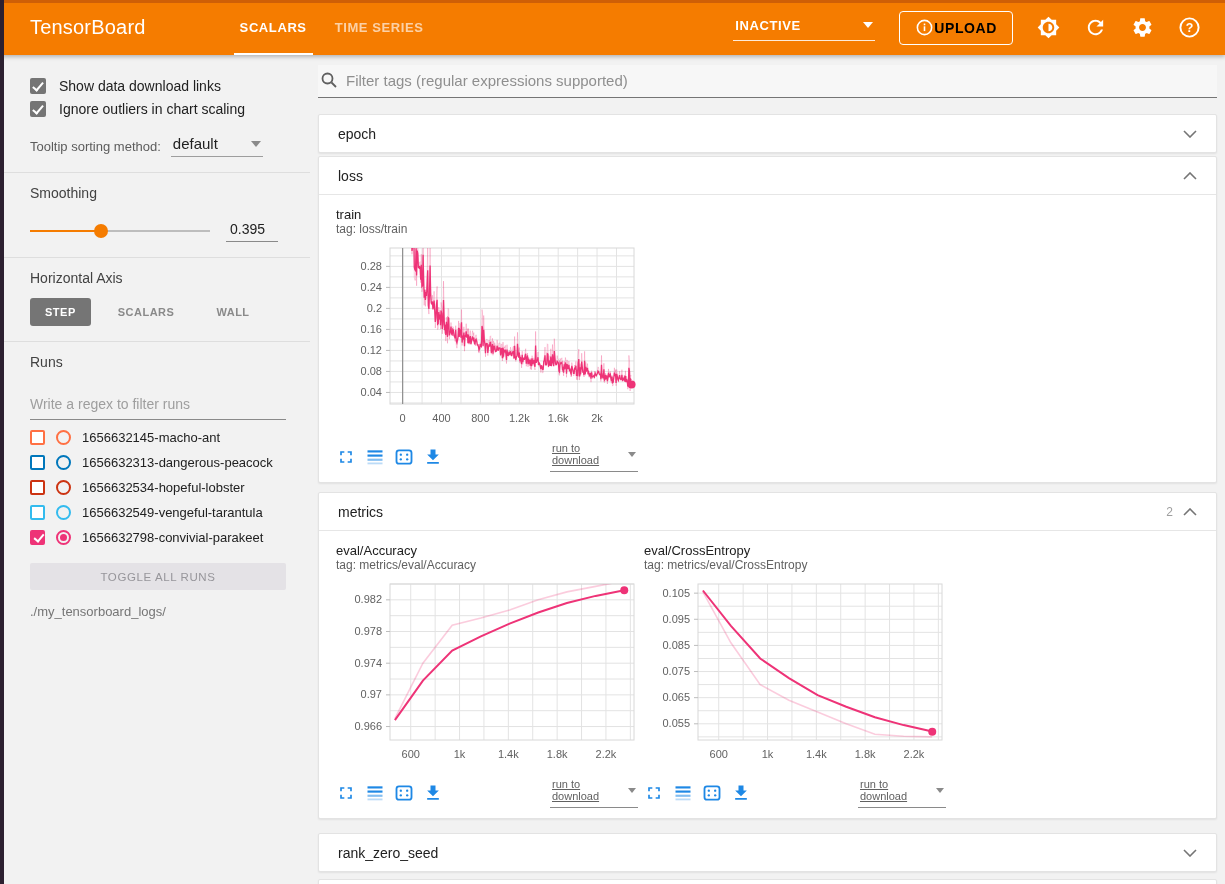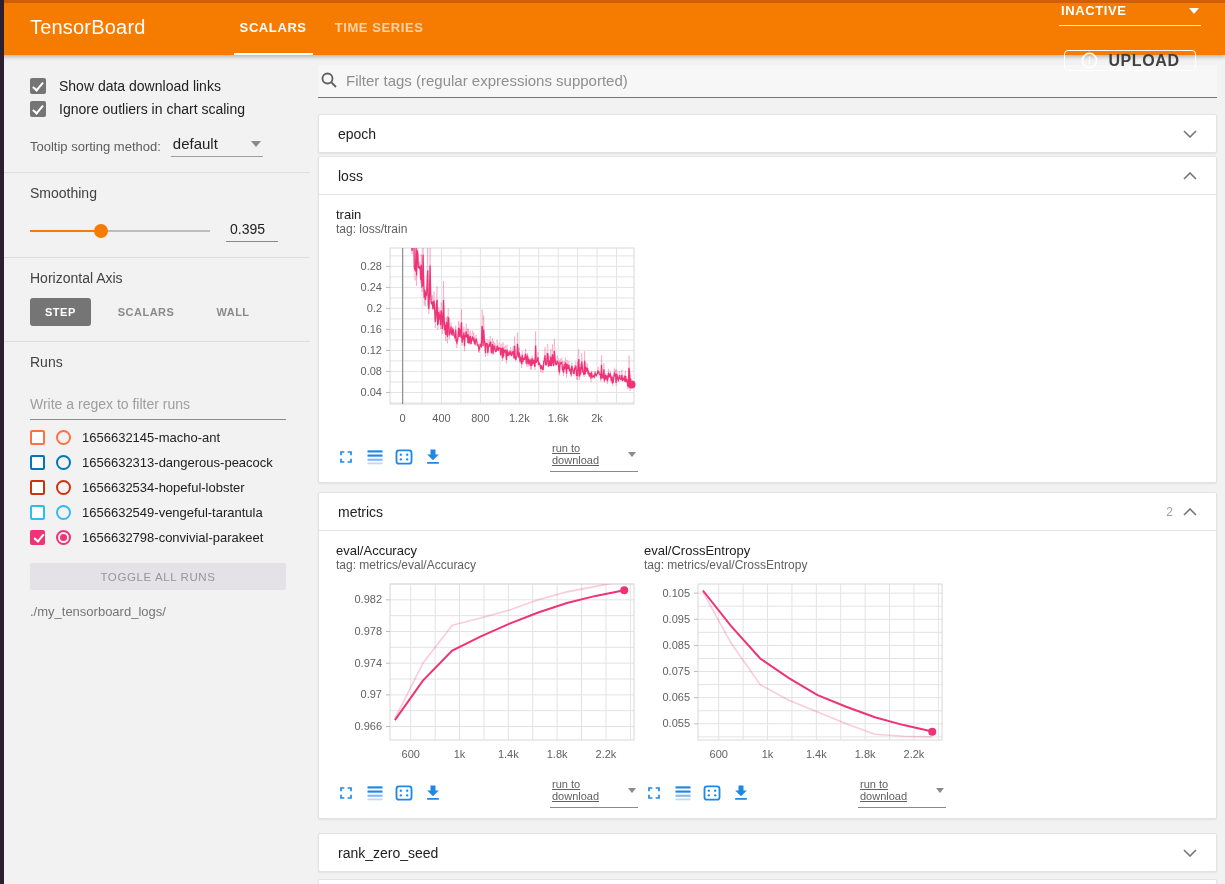--- a/index.html
+++ b/index.html
@@ -21,24 +21,24 @@
     display:flex; align-items:stretch;
     box-shadow:0 2px 4px rgba(0,0,0,.25);
     z-index:10;
   }
   .header::before { content:""; position:absolute; top:0; left:0; right:0; height:3px; background:#cf5f06; }
   .brand { color:#fff; font-size:20px; font-weight:500; margin:0 80px 0 30px; align-self:center; letter-spacing:.2px; }
   .tabs { display:flex; align-items:stretch; }
   .tab { position:relative; color:rgba(255,255,255,.65); font-size:13px; font-weight:bold; letter-spacing:.6px; padding:0 14px; display:flex; align-items:center; cursor:pointer; }
   .tab.active { color:#fff; }
   .tab.active::after { content:""; position:absolute; left:8px; right:8px; bottom:0; height:2px; background:#fff; }
-  .header-right { margin-left:auto; display:flex; align-items:center; gap:24px; padding-right:24px;flex-direction:column; }
+  .header-right { margin-left:auto; display:flex; align-items:center; gap:24px; padding-right:24px; }
   .status-select { display:flex; align-items:center; justify-content:space-between; width:142px; color:#fff; font-size:13px; font-weight:bold; letter-spacing:.6px; border-bottom:1px solid rgba(255,255,255,.85); padding:3px 2px 7px 2px; cursor:pointer; }
   .caret-down { width:0; height:0; border-left:5px solid transparent; border-right:5px solid transparent; border-top:6px solid currentColor; }
-  .upload-btn { display:flex; align-items:center; gap:9px; height:34px; padding:0 15px; border:1.5px solid #fff; border-radius:4px; color:#404040; font-size:16px; font-weight:bold; letter-spacing:.6px; cursor:pointer; background:transparent; }
+  .upload-btn { display:flex; align-items:center; height:34px; padding:0 15px; border:1.5px solid #fff; border-radius:4px; color:#000000; font-size:14px; font-weight:bold; letter-spacing:.6px; cursor:pointer; background:transparent; }
   .hicon { width:23px; height:23px; cursor:pointer; display:block; }
 
   
   .content { display:flex; height:829px; }
   .sidebar { width:310px; flex:none; background:#f2f2f2; padding-top:4px; overflow:hidden; }
   .sb-section { padding:12px 24px 15px 30px; border-bottom:1px solid #dedede; }
   .sb-section:last-child { border-bottom:none; }
 
   .cb-row { display:flex; align-items:center; gap:13px; margin:7px 0; cursor:pointer; }
   .cb { width:16px; height:16px; border-radius:2px; background:#757575; position:relative; flex:none; }

